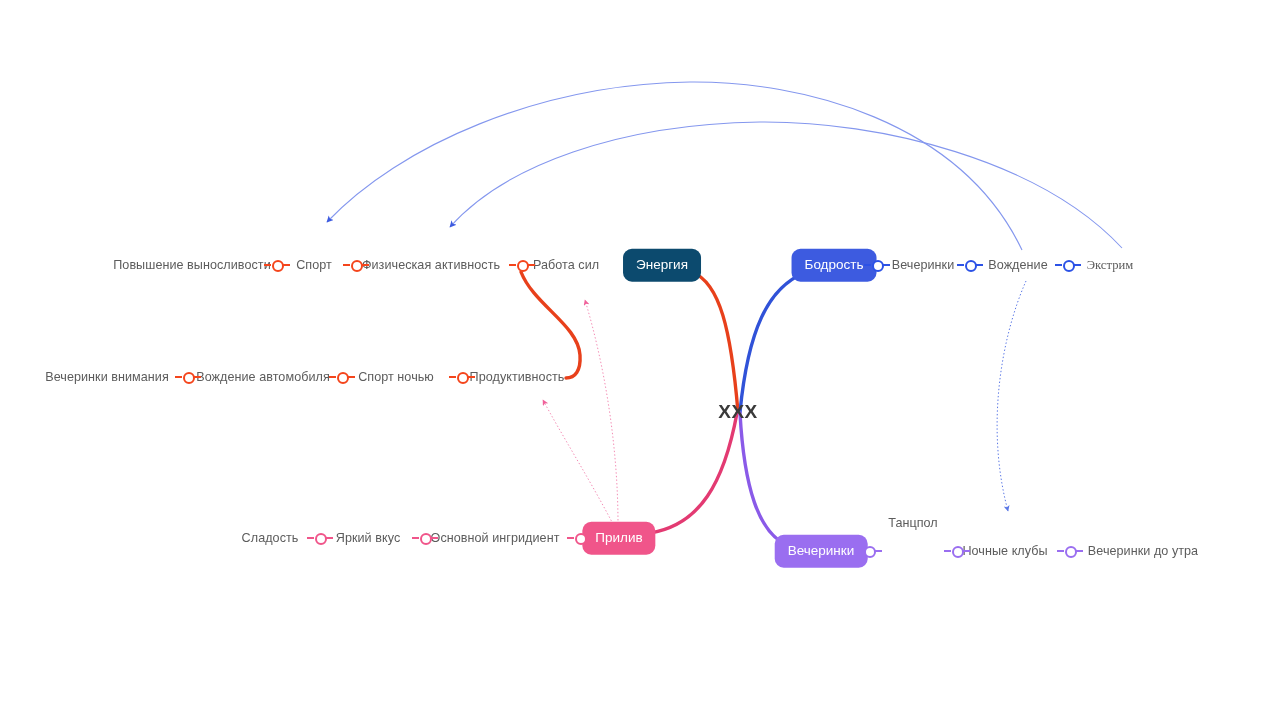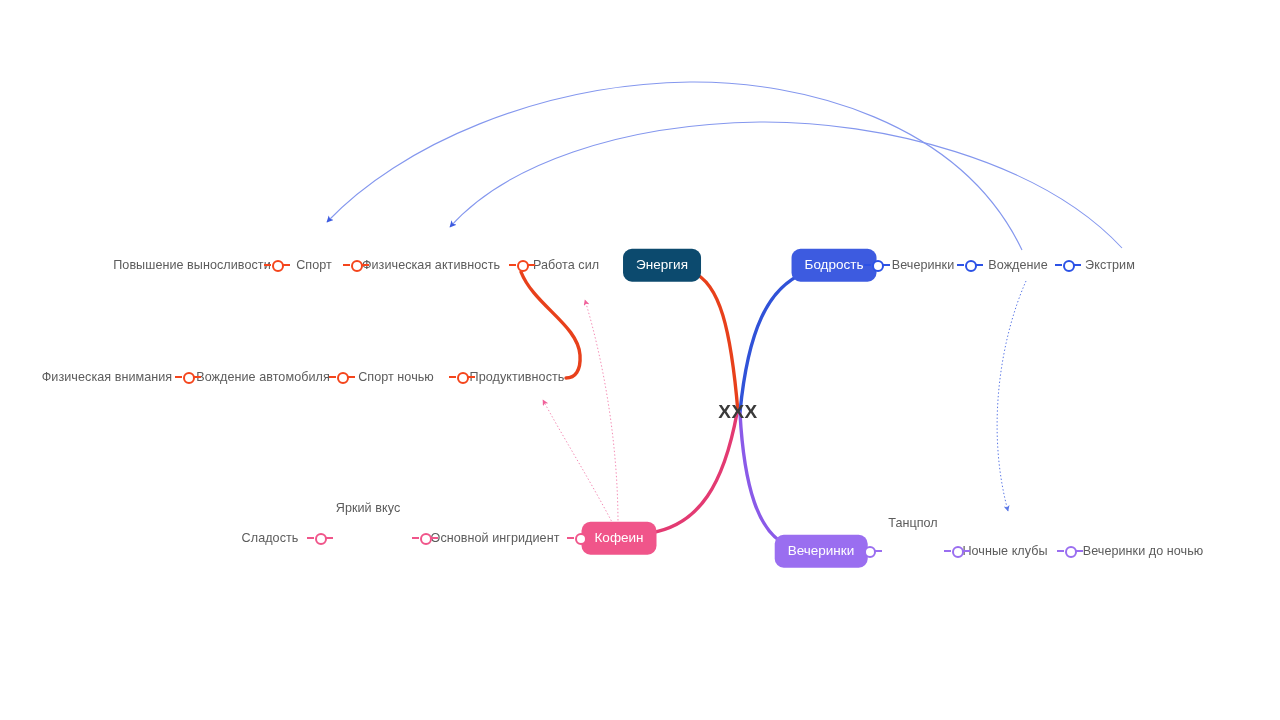--- a/index.html
+++ b/index.html
@@ -151,42 +151,42 @@
   </div>
   <div class="bullet" style="left:277px; top:265px; color:#f4451c;">
     <span class="stub left" style="background:#f4451c;"></span>
     <span class="stub right" style="background:#f4451c;"></span>
     <span class="ring"></span>
   </div>
 
   <div class="leaf" style="left:517px; top:377px;">Продуктивность</div>
   <div class="leaf" style="left:396px; top:377px;">Спорт ночью</div>
   <div class="leaf" style="left:263px; top:377px;">Вождение автомобиля</div>
-  <div class="leaf" style="left:107px; top:377px;">Физическая внимания</div>
+  <div class="leaf" style="left:107px; top:377px;">Вечеринки внимания</div>
 
   <div class="bullet" style="left:462px; top:377px; color:#f4451c;">
     <span class="stub left" style="background:#f4451c;"></span>
     <span class="stub right" style="background:#f4451c;"></span>
     <span class="ring"></span>
   </div>
   <div class="bullet" style="left:342px; top:377px; color:#f4451c;">
     <span class="stub left" style="background:#f4451c;"></span>
     <span class="stub right" style="background:#f4451c;"></span>
     <span class="ring"></span>
   </div>
   <div class="bullet" style="left:188px; top:377px; color:#f4451c;">
     <span class="stub left" style="background:#f4451c;"></span>
     <span class="stub right" style="background:#f4451c;"></span>
     <span class="ring"></span>
   </div>
 
-  <div class="pill" style="left:619px; top:538px; background:#f0558a;">Кофеин</div>
+  <div class="pill" style="left:619px; top:538px; background:#f0558a;">Прилив</div>
 
   <div class="leaf" style="left:495px; top:538px;">Основной ингридиент</div>
-  <div class="leaf" style="left:368px; top:508px;">Яркий вкус</div>
+  <div class="leaf" style="left:368px; top:538px;">Яркий вкус</div>
   <div class="leaf" style="left:270px; top:538px;">Сладость</div>
 
   <div class="bullet" style="left:580px; top:538px; color:#f0558a;">
     <span class="stub left" style="background:#f0558a;"></span>
     <span class="stub right" style="background:#f0558a;"></span>
     <span class="ring"></span>
   </div>
   <div class="bullet" style="left:425px; top:538px; color:#f0558a;">
     <span class="stub left" style="background:#f0558a;"></span>
     <span class="stub right" style="background:#f0558a;"></span>
@@ -195,21 +195,21 @@
   <div class="bullet" style="left:320px; top:538px; color:#f0558a;">
     <span class="stub left" style="background:#f0558a;"></span>
     <span class="stub right" style="background:#f0558a;"></span>
     <span class="ring"></span>
   </div>
 
   <div class="pill" style="left:834px; top:265px; background:#3d5be0;">Бодрость</div>
 
   <div class="leaf" style="left:923px; top:265px;">Вечеринки</div>
   <div class="leaf" style="left:1018px; top:265px;">Вождение</div>
-  <div class="leaf" style="left:1110px; top:265px;">Экстрим</div>
+  <div class="leaf" style="left:1110px; top:265px;font-family:Liberation Serif, serif;">Экстрим</div>
 
   <div class="bullet" style="left:877px; top:265px; color:#2c52e6;">
     <span class="stub left" style="background:#2c52e6;"></span>
     <span class="stub right" style="background:#2c52e6;"></span>
     <span class="ring"></span>
   </div>
   <div class="bullet" style="left:970px; top:265px; color:#2c52e6;">
     <span class="stub left" style="background:#2c52e6;"></span>
     <span class="stub right" style="background:#2c52e6;"></span>
     <span class="ring"></span>
@@ -217,21 +217,21 @@
   <div class="bullet" style="left:1068px; top:265px; color:#2c52e6;">
     <span class="stub left" style="background:#2c52e6;"></span>
     <span class="stub right" style="background:#2c52e6;"></span>
     <span class="ring"></span>
   </div>
 
   <div class="pill" style="left:821px; top:551px; background:#9a6ef0;">Вечеринки</div>
 
   <div class="leaf" style="left:913px; top:523px;">Танцпол</div>
   <div class="leaf" style="left:1005px; top:551px;">Ночные клубы</div>
-  <div class="leaf" style="left:1143px; top:551px;">Вечеринки до ночью</div>
+  <div class="leaf" style="left:1143px; top:551px;">Вечеринки до утра</div>
 
   <div class="bullet" style="left:869px; top:551px; color:#9a6ef0;">
     <span class="stub left" style="background:#9a6ef0;"></span>
     <span class="stub right" style="background:#9a6ef0;"></span>
     <span class="ring"></span>
   </div>
   <div class="bullet" style="left:957px; top:551px; color:#9a6ef0;">
     <span class="stub left" style="background:#9a6ef0;"></span>
     <span class="stub right" style="background:#9a6ef0;"></span>
     <span class="ring"></span>

